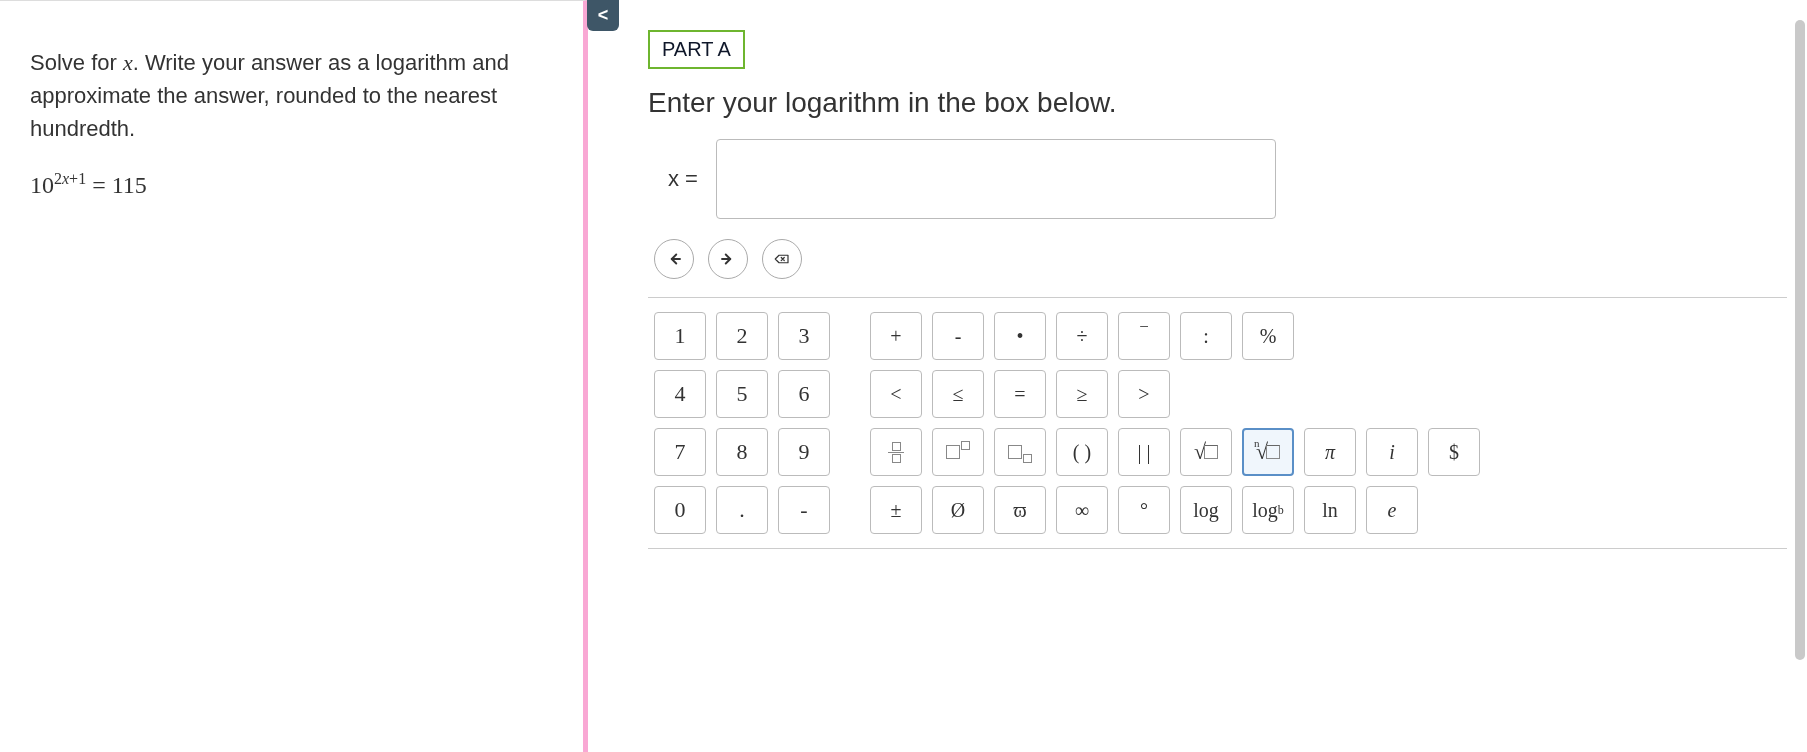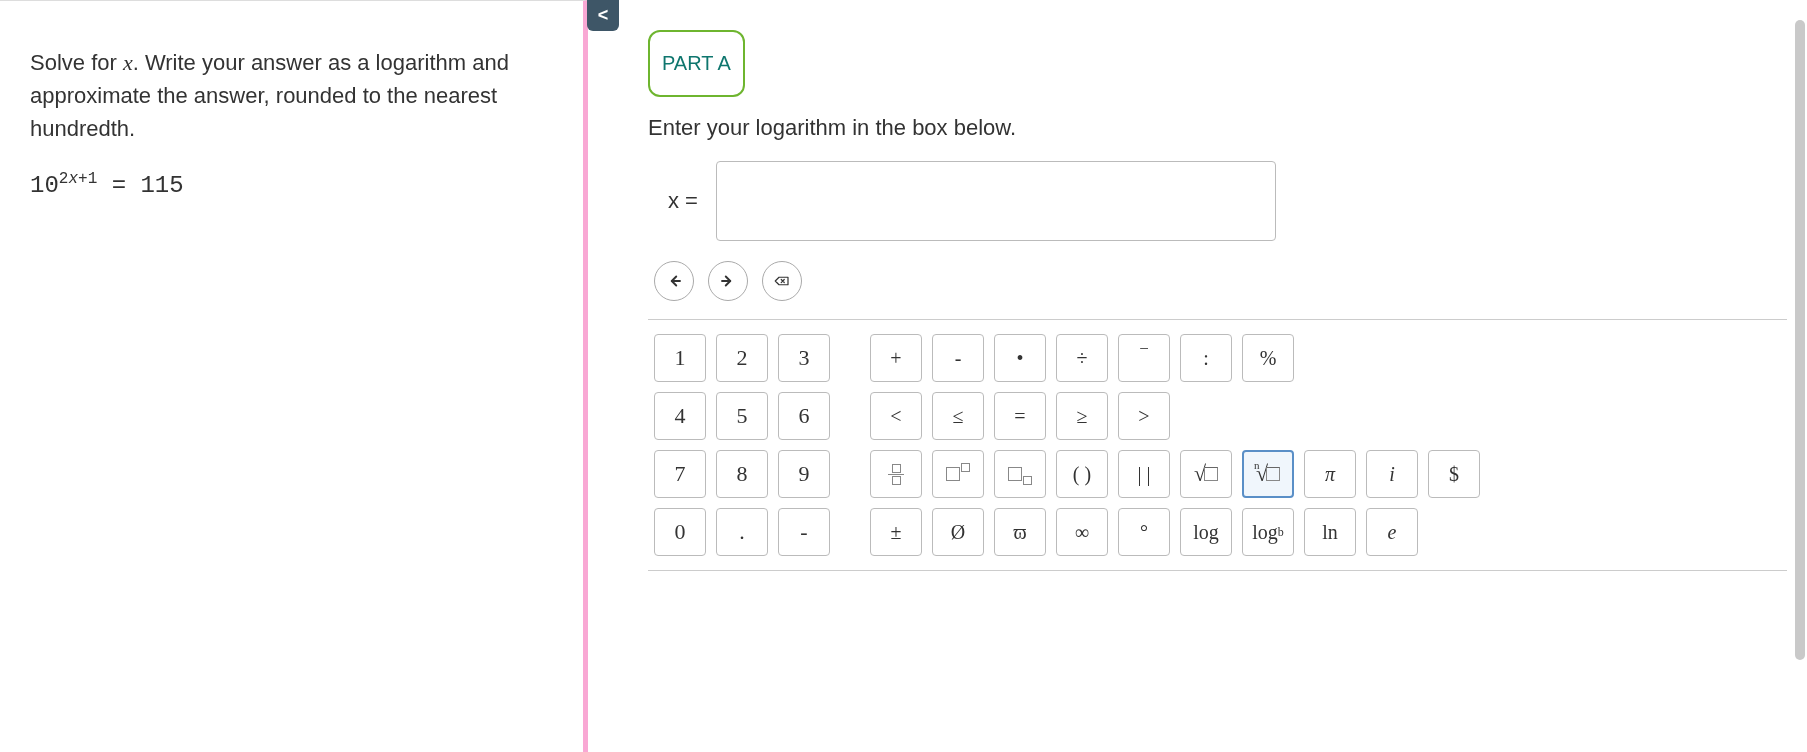--- a/index.html
+++ b/index.html
@@ -25,21 +25,21 @@
     border-right: 5px solid #f9a8d4;
   }
   .question-text {
     font-size: 22px;
     line-height: 1.5;
     color: #333;
     margin-bottom: 25px;
   }
   .italic-x { font-style: italic; font-family: "Times New Roman", serif; }
   .equation {
-    font-family: Liberation Mono, monospace;
+    font-family: Liberation Serif, serif;
     font-size: 24px;
     margin-top: 10px;
   }
   .eq-base { font-size: 24px; }
   .eq-sup { font-size: 16px; vertical-align: super; }
   .eq-it { font-style: italic; }
 
   .right-panel {
     flex: 1;
     padding: 30px 20px 0 60px;
@@ -57,28 +57,28 @@
     align-items: center;
     justify-content: center;
     font-size: 18px;
     font-weight: bold;
     border-radius: 0 0 6px 6px;
     cursor: pointer;
   }
   .part-badge {
     display: inline-block;
     border: 2px solid #6eb52f;
-    color: #0f766e;
-    padding: 20px 12px;
-    border-radius: 12px;
+    color: #0f172a;
+    padding: 6px 12px;
+    border-radius: 0;
     font-size: 20px;
     margin-bottom: 18px;
   }
   .instruction {
-    font-size: 22px;
+    font-size: 28px;
     color: #333;
     margin-bottom: 20px;
   }
   .input-row {
     display: flex;
     align-items: center;
     margin-bottom: 20px;
     padding-left: 20px;
   }
   .xeq {

